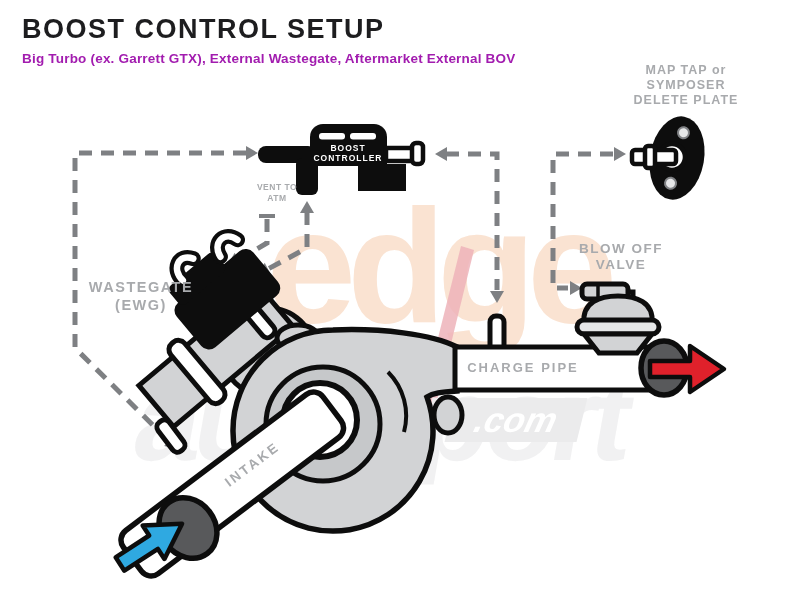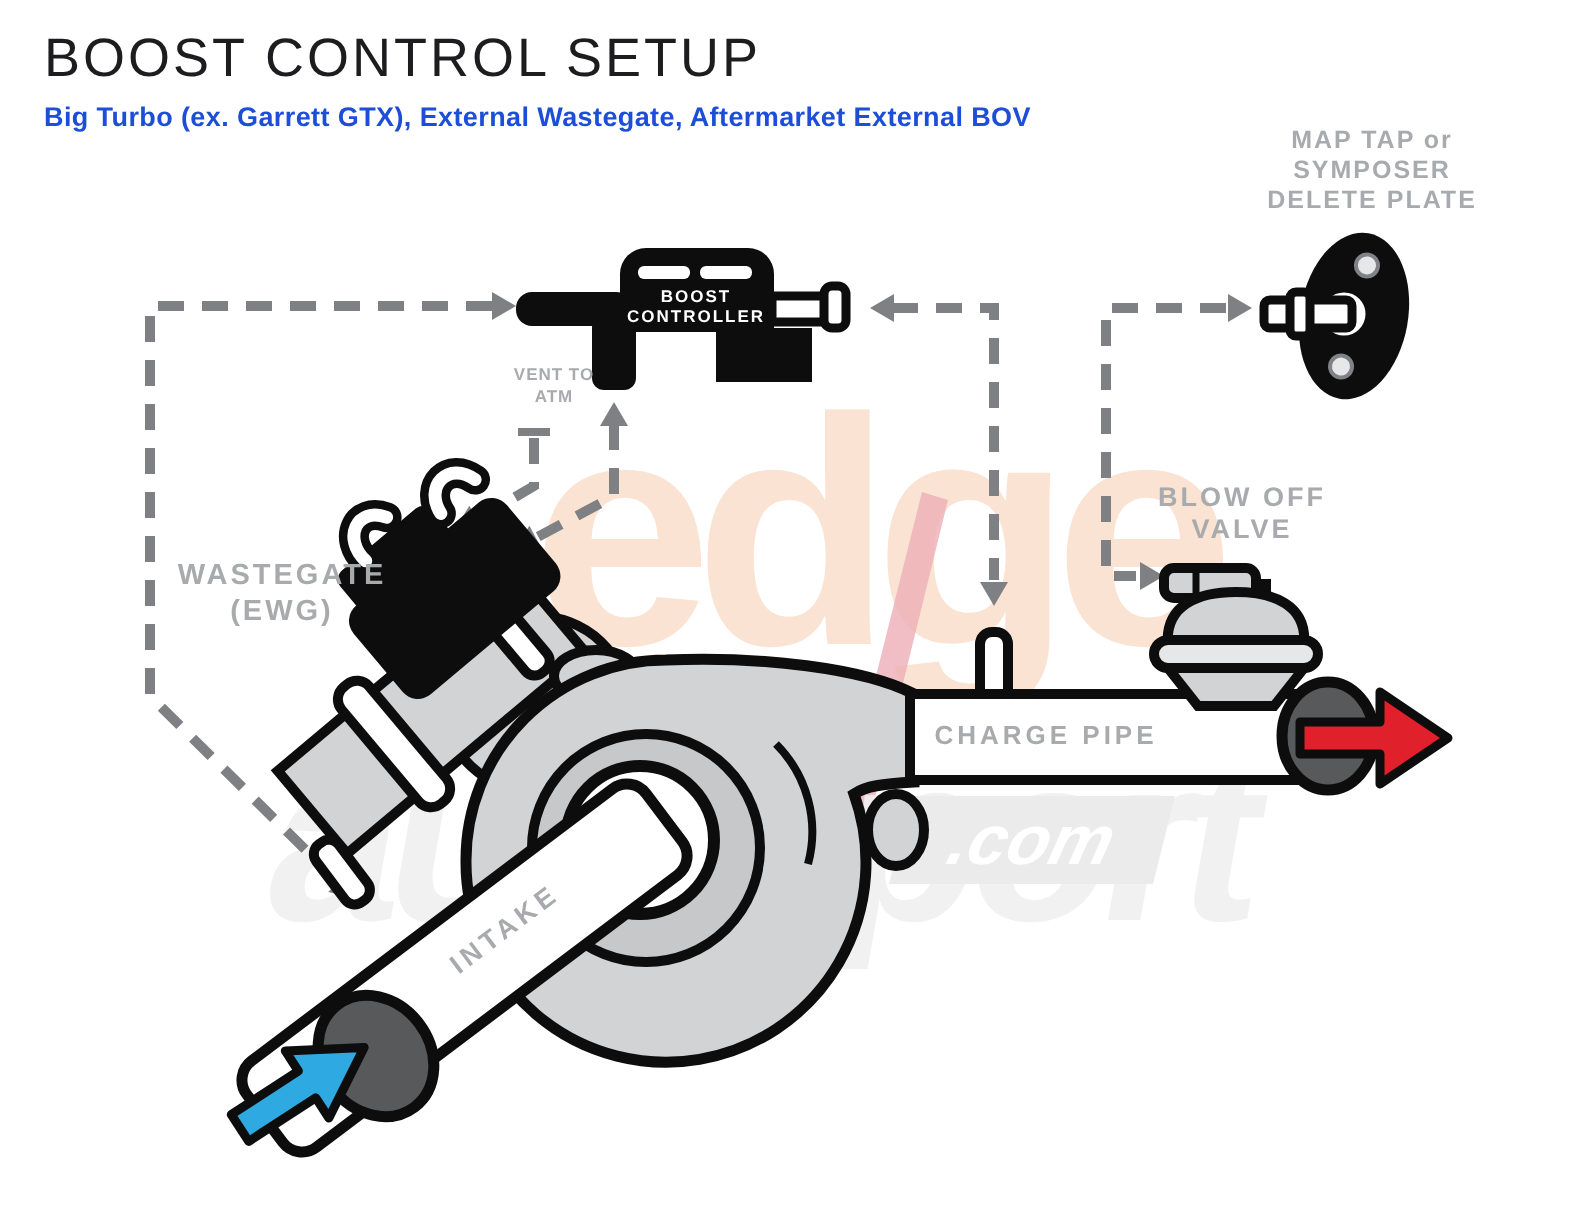--- a/index.html
+++ b/index.html
@@ -2,24 +2,24 @@
 <html><head>
 <meta charset="utf-8">
 <style>
   html,body{margin:0;padding:0;background:#fff;}
   .stage{
     position:relative;width:793px;height:613px;background:#ffffff;overflow:hidden;
     font-family:"Liberation Sans", sans-serif;
   }
   .hdr{position:absolute;left:22px;top:14px;}
   .hdr h1{
-    margin:0;font-size:27px;font-weight:normal;letter-spacing:1.5px;color:#1d1d1f;
+    margin:0;font-size:27px;font-weight:bold;letter-spacing:1.5px;color:#1d1d1f;
   }
   .hdr p{
-    margin:6px 0 0 0;font-size:13.5px;font-weight:bold;color:#1d4ed8;letter-spacing:.2px;
+    margin:6px 0 0 0;font-size:13.5px;font-weight:bold;color:#a21caf;letter-spacing:.2px;
   }
   svg text{font-family:"Liberation Sans", sans-serif;}
   .lbl{fill:#a8aaad;font-weight:bold;}
   .hose{stroke:#7e8083;stroke-width:5;fill:none;stroke-dasharray:13 9;}
   .ah{fill:#7e8083;}
   .ol{stroke:#0d0d0d;}
 </style>
 </head>
 <body>
 

